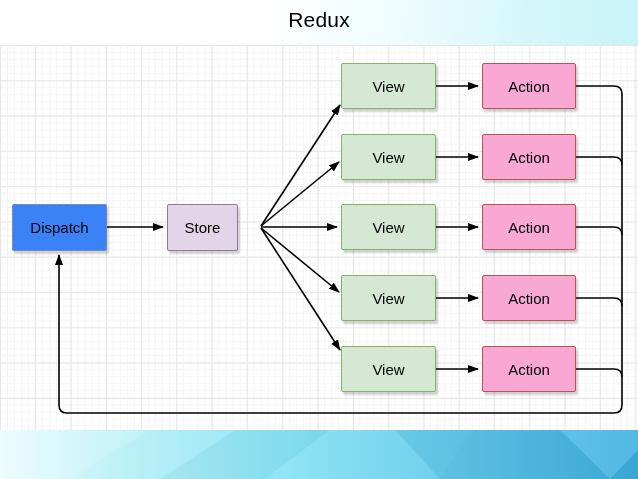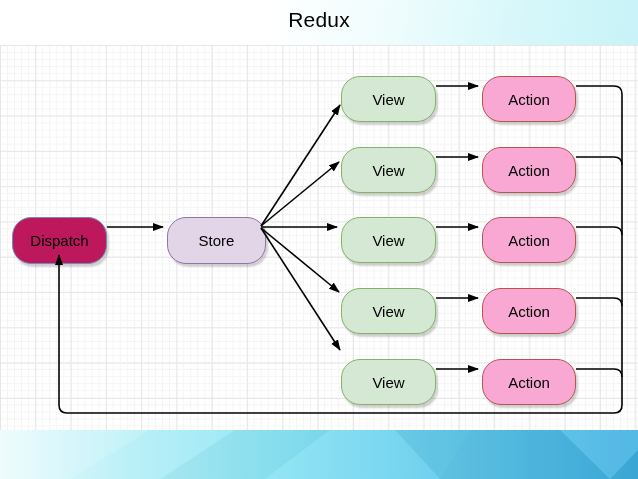--- a/index.html
+++ b/index.html
@@ -27,27 +27,26 @@
       linear-gradient(to right,#f4f4f4 1px,transparent 1px),
       linear-gradient(to bottom,#f4f4f4 1px,transparent 1px);
     background-size:35.3px 35.3px,35.3px 35.3px,7.06px 7.06px,7.06px 7.06px;
   }
   
   .bottom-band{position:absolute;left:0;top:430px;width:638px;height:49px;}
   
   .wires{position:absolute;left:0;top:0;width:638px;height:479px;pointer-events:none;z-index:3;}
   
   .node{
-    position:absolute;z-index:2;border-radius:19px;border:1.6px solid;
+    position:absolute;z-index:2;border-radius:2px;border:1.6px solid;
     display:flex;align-items:center;justify-content:center;
     font-size:15px;box-shadow:2px 3px 2px rgba(0,0,0,.18);
     box-sizing:border-box;
-    margin-top:13px;
   }
-  .node-dispatch{background:#be185d;border-color:#6c8ebf;}
+  .node-dispatch{background:#3b82f6;border-color:#6c8ebf;}
   .node-store{background:#e1d5e7;border-color:#9673a6;}
   .node-view{background:#d5e8d4;border-color:#82b366;}
   .node-action{background:#f9a8d4;border-color:#b85450;}
 </style>
 </head>
 <body>
 
 <div id="screen">
 
   <div class="top-band">
@@ -107,21 +106,21 @@
       <path d="M576,369 H614 Q622,369 622,377"></path>
 
       <path d="M622,94 V405 Q622,413 614,413 H67 Q59,413 59,405 V255" marker-end="url(#arrow)"></path>
     </g>
   </svg>
 
   <div class="node node-dispatch" style="left:12px;top:204px;width:95px;height:47px;">
     <span>Dispatch</span>
   </div>
 
-  <div class="node node-store" style="left:167px;top:204px;width:99px;height:47px;">
+  <div class="node node-store" style="left:167px;top:204px;width:71px;height:47px;">
     <span>Store</span>
   </div>
 
   <div class="node node-view" style="left:341px;top:63px;width:95px;height:46px;">
     <span>View</span>
   </div>
   <div class="node node-view" style="left:341px;top:134px;width:95px;height:46px;">
     <span>View</span>
   </div>
   <div class="node node-view" style="left:341px;top:204px;width:95px;height:46px;">

